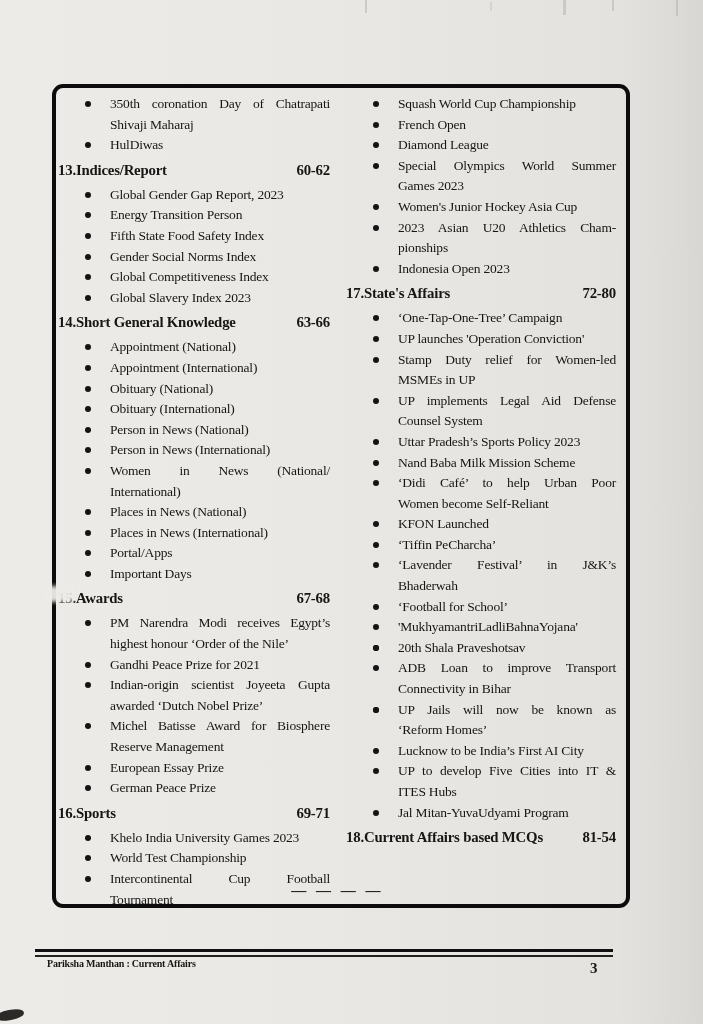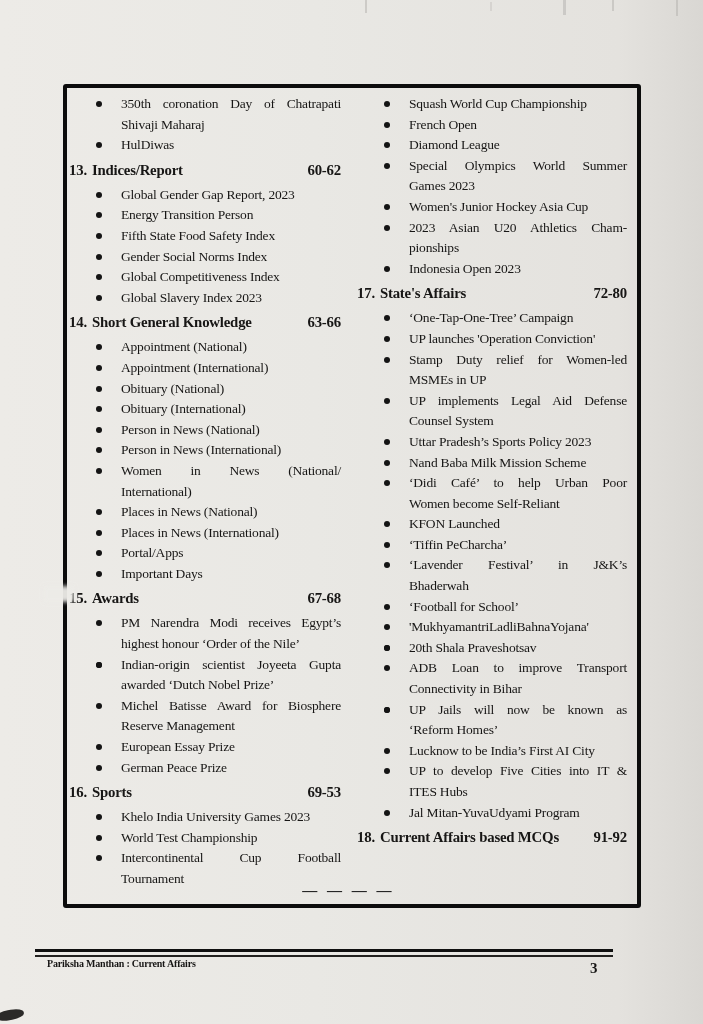--- a/index.html
+++ b/index.html
@@ -5,37 +5,37 @@
   html,body{margin:0;padding:0;}
   .page{
     position:relative;
     width:703px;height:1024px;
     background:linear-gradient(90deg,#edebe7 0%,#e9e8e4 45%,#e4e2de 88%,#d9d7d3 100%);
     overflow:hidden;
     font-family:"Liberation Serif",serif;
     color:#171615;
   }
   .content-box{
-    position:absolute;left:63px;top:84px;
+    position:absolute;left:52px;top:84px;
     width:578px;height:824px;
     box-sizing:border-box;
     border:4px solid #0c0c0c;
-    border-radius:3px;
+    border-radius:11px;
     padding:6px 8px 8px 2px;
   }
   .columns{display:flex;gap:16px;}
   .col{box-sizing:border-box;}
   .col-left{width:272px;}
   .col-right{width:270px;}
   .sec-header{
     display:flex;justify-content:space-between;align-items:baseline;
     font-weight:bold;font-size:14.8px;line-height:23px;margin:3px 0;
     letter-spacing:-0.2px;
   }
-  .sec-head-left{display:flex;gap:5px;}
+  .sec-head-left{display:flex;}
   .items{margin:0;padding:0;list-style:none;}
   .item{
     position:relative;padding-left:52px;
     font-size:13.5px;line-height:20.6px;letter-spacing:-0.2px;
   }
   .bullet{
     position:absolute;left:27px;top:7px;
     width:6px;height:6px;border-radius:50%;
     background:#141414;
   }
@@ -186,20 +186,21 @@
             <span>67-68</span>
           </div>
           <div class="items">
             <div class="item">
               <span class="bullet"></span>
               <div class="ln j">PM Narendra Modi receives Egypt’s</div>
               <div class="ln">highest honour ‘Order of the Nile’</div>
             </div>
             <div class="item">
               <span class="bullet"></span>
+              <div class="ln">Gandhi Peace Prize for 2021</div>
             </div>
             <div class="item">
               <span class="bullet"></span>
               <div class="ln j">Indian-origin scientist Joyeeta Gupta</div>
               <div class="ln">awarded ‘Dutch Nobel Prize’</div>
             </div>
             <div class="item">
               <span class="bullet"></span>
               <div class="ln j">Michel Batisse Award for Biosphere</div>
               <div class="ln">Reserve Management</div>
@@ -211,21 +212,21 @@
             <div class="item">
               <span class="bullet"></span>
               <div class="ln">German Peace Prize</div>
             </div>
           </div>
           <div class="sec-header">
             <span class="sec-head-left">
               <span>16.</span>
               <span>Sports</span>
             </span>
-            <span>69-53</span>
+            <span>69-71</span>
           </div>
           <div class="items">
             <div class="item">
               <span class="bullet"></span>
               <div class="ln">Khelo India University Games 2023</div>
             </div>
             <div class="item">
               <span class="bullet"></span>
               <div class="ln">World Test Championship</div>
             </div>
@@ -361,21 +362,21 @@
             <div class="item">
               <span class="bullet"></span>
               <div class="ln">Jal Mitan-YuvaUdyami Program</div>
             </div>
           </div>
           <div class="sec-header">
             <span class="sec-head-left">
               <span>18.</span>
               <span>Current Affairs based MCQs</span>
             </span>
-            <span>91-92</span>
+            <span>81-54</span>
           </div>
         </div>
     </div>
     <div class="dashes">— — — —</div>
   </div>
 
   <div class="smudge"></div>
 
   <div class="footer-rule-thick"></div>
   <div class="footer-rule-thin"></div>

